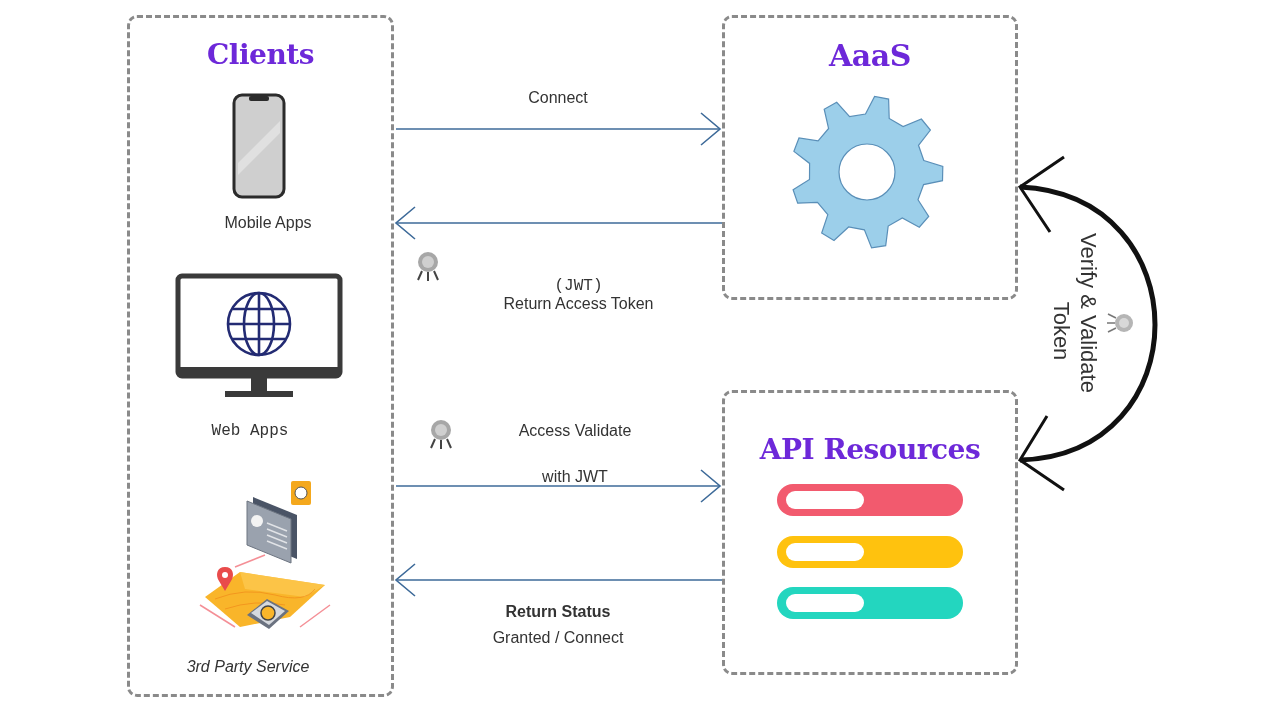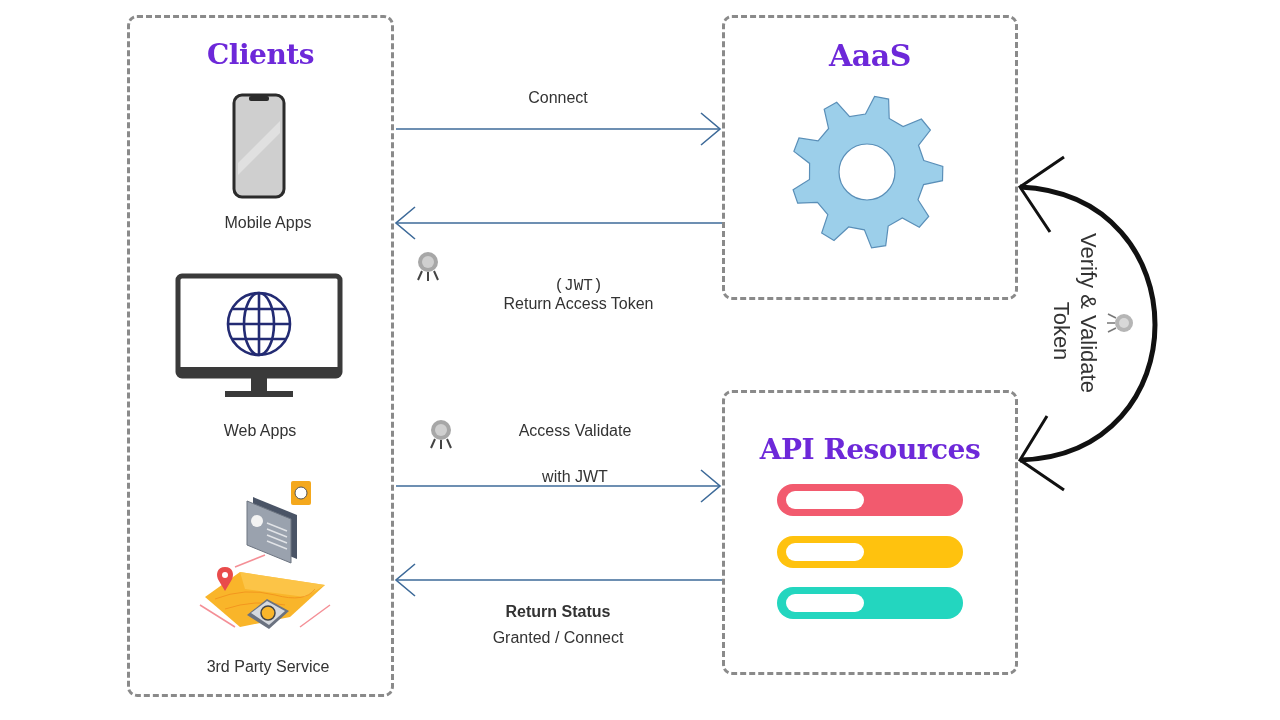--- a/index.html
+++ b/index.html
@@ -44,21 +44,21 @@
   <rect x="50" y="118" width="68" height="6" fill="#3a3a3a"></rect>
   <g fill="none" stroke="#232b73" stroke-width="2.6">
     <circle cx="84" cy="51" r="31"></circle>
     <ellipse cx="84" cy="51" rx="15" ry="31"></ellipse>
     <line x1="84" y1="20" x2="84" y2="82"></line>
     <line x1="53" y1="51" x2="115" y2="51"></line>
     <line x1="58" y1="36" x2="110" y2="36"></line>
     <line x1="58" y1="66" x2="110" y2="66"></line>
   </g>
 </svg>
-<div class="label" style="left:160px; width:200px; top:418px;">Web Apps</div>
+<div class="label" style="left:150px; width:200px; top:418px;font-family:Liberation Mono, monospace;">Web Apps</div>
 
 <svg class="abs" style="left:185px; top:477px;" width="150" height="165" viewBox="0 0 150 165">
 
   <polygon points="68,20 112,38 112,82 68,64" fill="#4a5466"></polygon>
   <polygon points="62,24 106,42 106,86 62,68" fill="#9aa2ae" stroke="#6c7480" stroke-width="1"></polygon>
   <g stroke="#ffffff" stroke-width="1.5" opacity="0.7">
     <line x1="82" y1="46" x2="102" y2="54"></line>
     <line x1="82" y1="52" x2="102" y2="60"></line>
     <line x1="82" y1="58" x2="102" y2="66"></line>
     <line x1="82" y1="64" x2="102" y2="72"></line>
@@ -75,21 +75,21 @@
   </g>
   <path d="M15,128 L50,150 M115,150 L145,128 M50,90 L80,78" stroke="#f0606a" stroke-width="1.5" fill="none" opacity="0.7"></path>
 
   <path d="M40,90 C32,90 30,98 34,104 L40,114 L46,104 C50,98 48,90 40,90 Z" fill="#e94b4b"></path>
   <circle cx="40" cy="98" r="3" fill="#ffffff"></circle>
 
   <polygon points="62,138 82,122 104,134 84,152" fill="#6b7280"></polygon>
   <polygon points="66,136 82,124 100,134 84,148" fill="#d6d9de"></polygon>
   <circle cx="83" cy="136" r="7" fill="#f9b52a" stroke="#444" stroke-width="1.5"></circle>
 </svg>
-<div class="label" style="left:148px; width:240px; top:654px;">3rd Party Service</div>
+<div class="label" style="left:128px; width:240px; top:654px;font-style:italic;">3rd Party Service</div>
 
 <div class="box" style="left:722px; top:15px; width:296px; height:285px;">
   <div class="box-title" style="top:20px; font-size:30px;">AaaS</div>
 </div>
 <svg class="abs" style="left:787px; top:92px;" width="160" height="160" viewBox="-80 -80 160 160">
   <g id="gear" fill="#9ccfea" stroke="#5a8fb8" stroke-width="1.2">
     <path id="gear-path" d="M56.8,-11.5 L75.8,-5.6 L75.5,8.7 L56.6,12.6 L51.0,27.7 L51.0,27.7 L61.7,44.4 L52.3,55.2 L35.3,46.0 L21.2,54.0 L21.2,54.0 L18.7,73.7 L4.6,75.9 L-2.6,57.9 L-18.4,55.0 L-18.4,55.0 L-33.0,68.5 L-45.3,61.1 L-39.2,42.7 L-49.5,30.3 L-49.5,30.3 L-69.3,31.2 L-73.9,17.7 L-57.5,7.5 L-57.4,-8.6 L-57.4,-8.6 L-73.1,-20.6 L-68.0,-34.0 L-48.9,-31.2 L-38.4,-43.5 L-38.4,-43.5 L-42.8,-62.8 L-30.3,-69.7 L-17.4,-55.3 L-1.5,-58.0 L-1.5,-58.0 L7.6,-75.6 L21.6,-72.9 L22.2,-53.6 L36.1,-45.4 L36.1,-45.4 L54.4,-53.0 L63.4,-41.9 L51.5,-26.7 L56.8,-11.5 Z"></path>
   </g>
   <circle cx="0" cy="0" r="28" fill="#ffffff" stroke="#5a8fb8" stroke-width="1.2"></circle>
 </svg>

